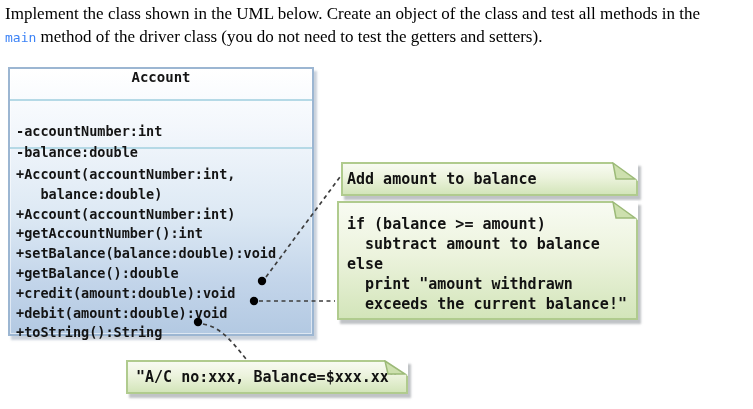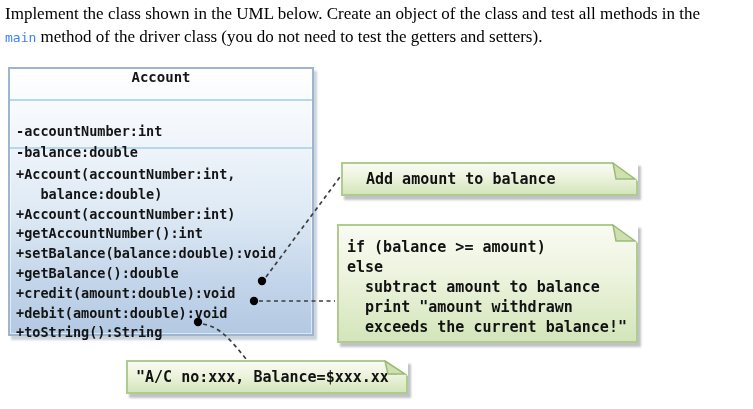--- a/index.html
+++ b/index.html
@@ -64,22 +64,22 @@
     border: 2px solid #b0cb8e;
     background: linear-gradient(180deg, #f8fbf2 0%, #ecf3dd 45%, #d3e5ba 100%);
     box-shadow: 3px 4px 2px rgba(140,146,152,0.55);
     font-family: "DejaVu Sans Mono", monospace;
     font-weight: bold;
     font-size: 15px;
     color: #121212;
   }
   .note .fold { position: absolute; top: -2px; right: -2px; }
   .note-credit   { left: 341px; top: 162px; width: 297px; height: 34px;
-                   display: flex; align-items: center; padding-left: 23px; }
-  .note-debit    { left: 337px; top: 224px; width: 301px; height: 119px;
+                   display: flex; align-items: center; padding-left: 4px; }
+  .note-debit    { left: 337px; top: 201px; width: 301px; height: 119px;
                    padding: 11px 0 0 8px; }
   .note-debit .line { line-height: 20px; white-space: pre; }
   .note-tostring { left: 126px; top: 360px; width: 282px; height: 34px;
                    display: flex; align-items: center; padding-left: 8px; }
 
   
   #connectors {
     position: absolute; left: 0; top: 0;
     width: 753px; height: 409px;
     pointer-events: none;
@@ -120,22 +120,22 @@
   <div class="note note-credit">
     <span>Add amount to balance</span>
     <svg class="fold" width="26" height="19">
       <polygon points="0,0 26,0 26,19" fill="#ffffff"></polygon>
       <polygon points="1,1 23,17 4,17" fill="#cde0ae" stroke="#9cba78" stroke-width="1.5"></polygon>
     </svg>
   </div>
 
   <div class="note note-debit">
     <div class="line">if (balance &gt;= amount)</div>
+    <div class="line">  subtract amount to balance</div>
     <div class="line">else</div>
-    <div class="line">  subtract amount to balance</div>
     <div class="line">  print "amount withdrawn</div>
     <div class="line">  exceeds the current balance!"</div>
     <svg class="fold" width="26" height="19">
       <polygon points="0,0 26,0 26,19" fill="#ffffff"></polygon>
       <polygon points="1,1 23,17 4,17" fill="#cde0ae" stroke="#9cba78" stroke-width="1.5"></polygon>
     </svg>
   </div>
 
   <div class="note note-tostring">
     <span>"A/C no:xxx, Balance=$xxx.xx"</span>

